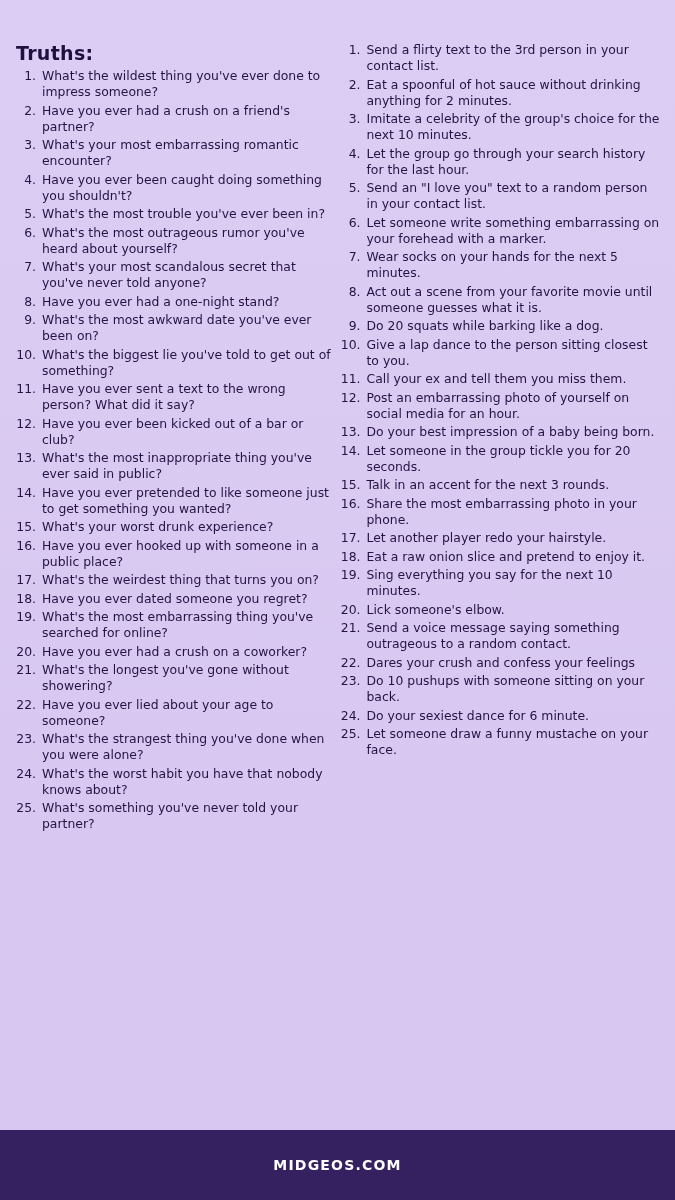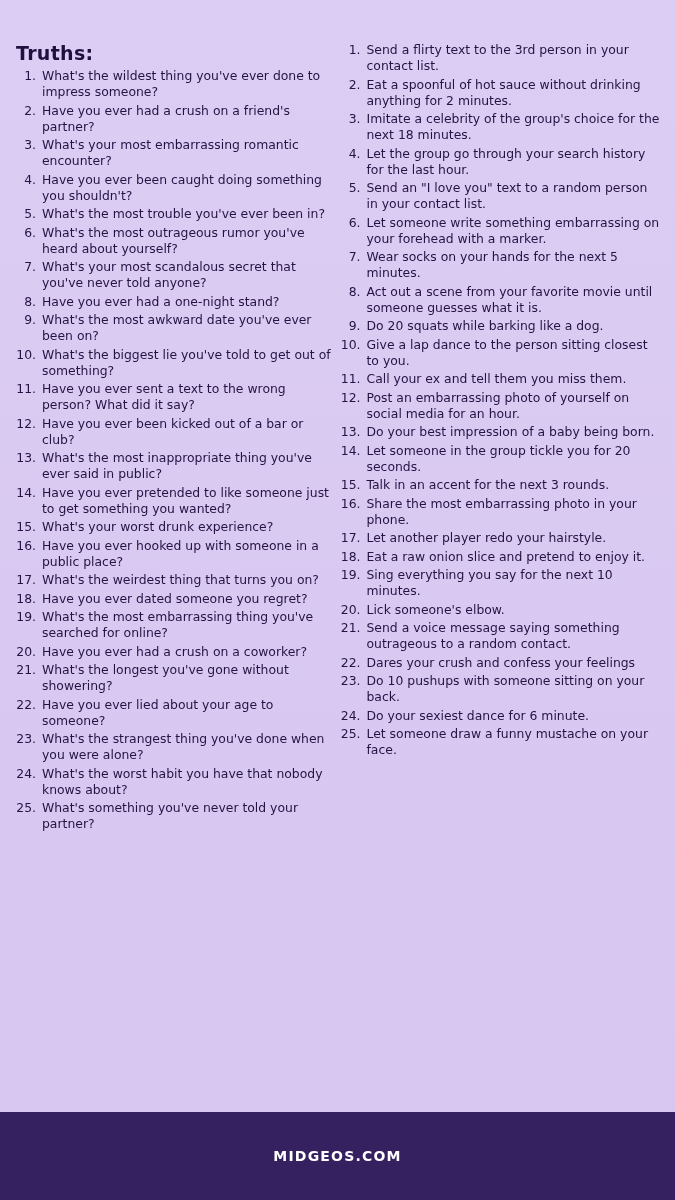--- a/index.html
+++ b/index.html
@@ -73,21 +73,21 @@
     line-height: 1.29;
     color: #241343;
     margin-bottom: 2.5px;
     padding-left: 2px;
   }
   ol.qlist li::marker {
     font-size: 12.4px;
     color: #241343;
   }
   .footer {
-    height: 88px;
+    height: 70px;
     background: #352060;
     display: flex;
     align-items: center;
     justify-content: center;
     margin-top: auto;
   }
   .footer-text {
     color: #ffffff;
     font-weight: bold;
     font-size: 14px;
@@ -130,21 +130,21 @@
           <li>Have you ever lied about your age to someone?</li>
           <li>What's the strangest thing you've done when you were alone?</li>
           <li>What's the worst habit you have that nobody knows about?</li>
           <li>What's something you've never told your partner?</li>
         </ol>
     </div>
     <div class="col">
       <ol class="qlist" id="dares-list">
           <li>Send a flirty text to the 3rd person in your contact list.</li>
           <li>Eat a spoonful of hot sauce without drinking anything for 2 minutes.</li>
-          <li>Imitate a celebrity of the group's choice for the next 18 minutes.</li>
+          <li>Imitate a celebrity of the group's choice for the next 10 minutes.</li>
           <li>Let the group go through your search history for the last hour.</li>
           <li>Send an "I love you" text to a random person in your contact list.</li>
           <li>Let someone write something embarrassing on your forehead with a marker.</li>
           <li>Wear socks on your hands for the next 5 minutes.</li>
           <li>Act out a scene from your favorite movie until someone guesses what it is.</li>
           <li>Do 20 squats while barking like a dog.</li>
           <li>Give a lap dance to the person sitting closest to you.</li>
           <li>Call your ex and tell them you miss them.</li>
           <li>Post an embarrassing photo of yourself on social media for an hour.</li>
           <li>Do your best impression of a baby being born.</li>

